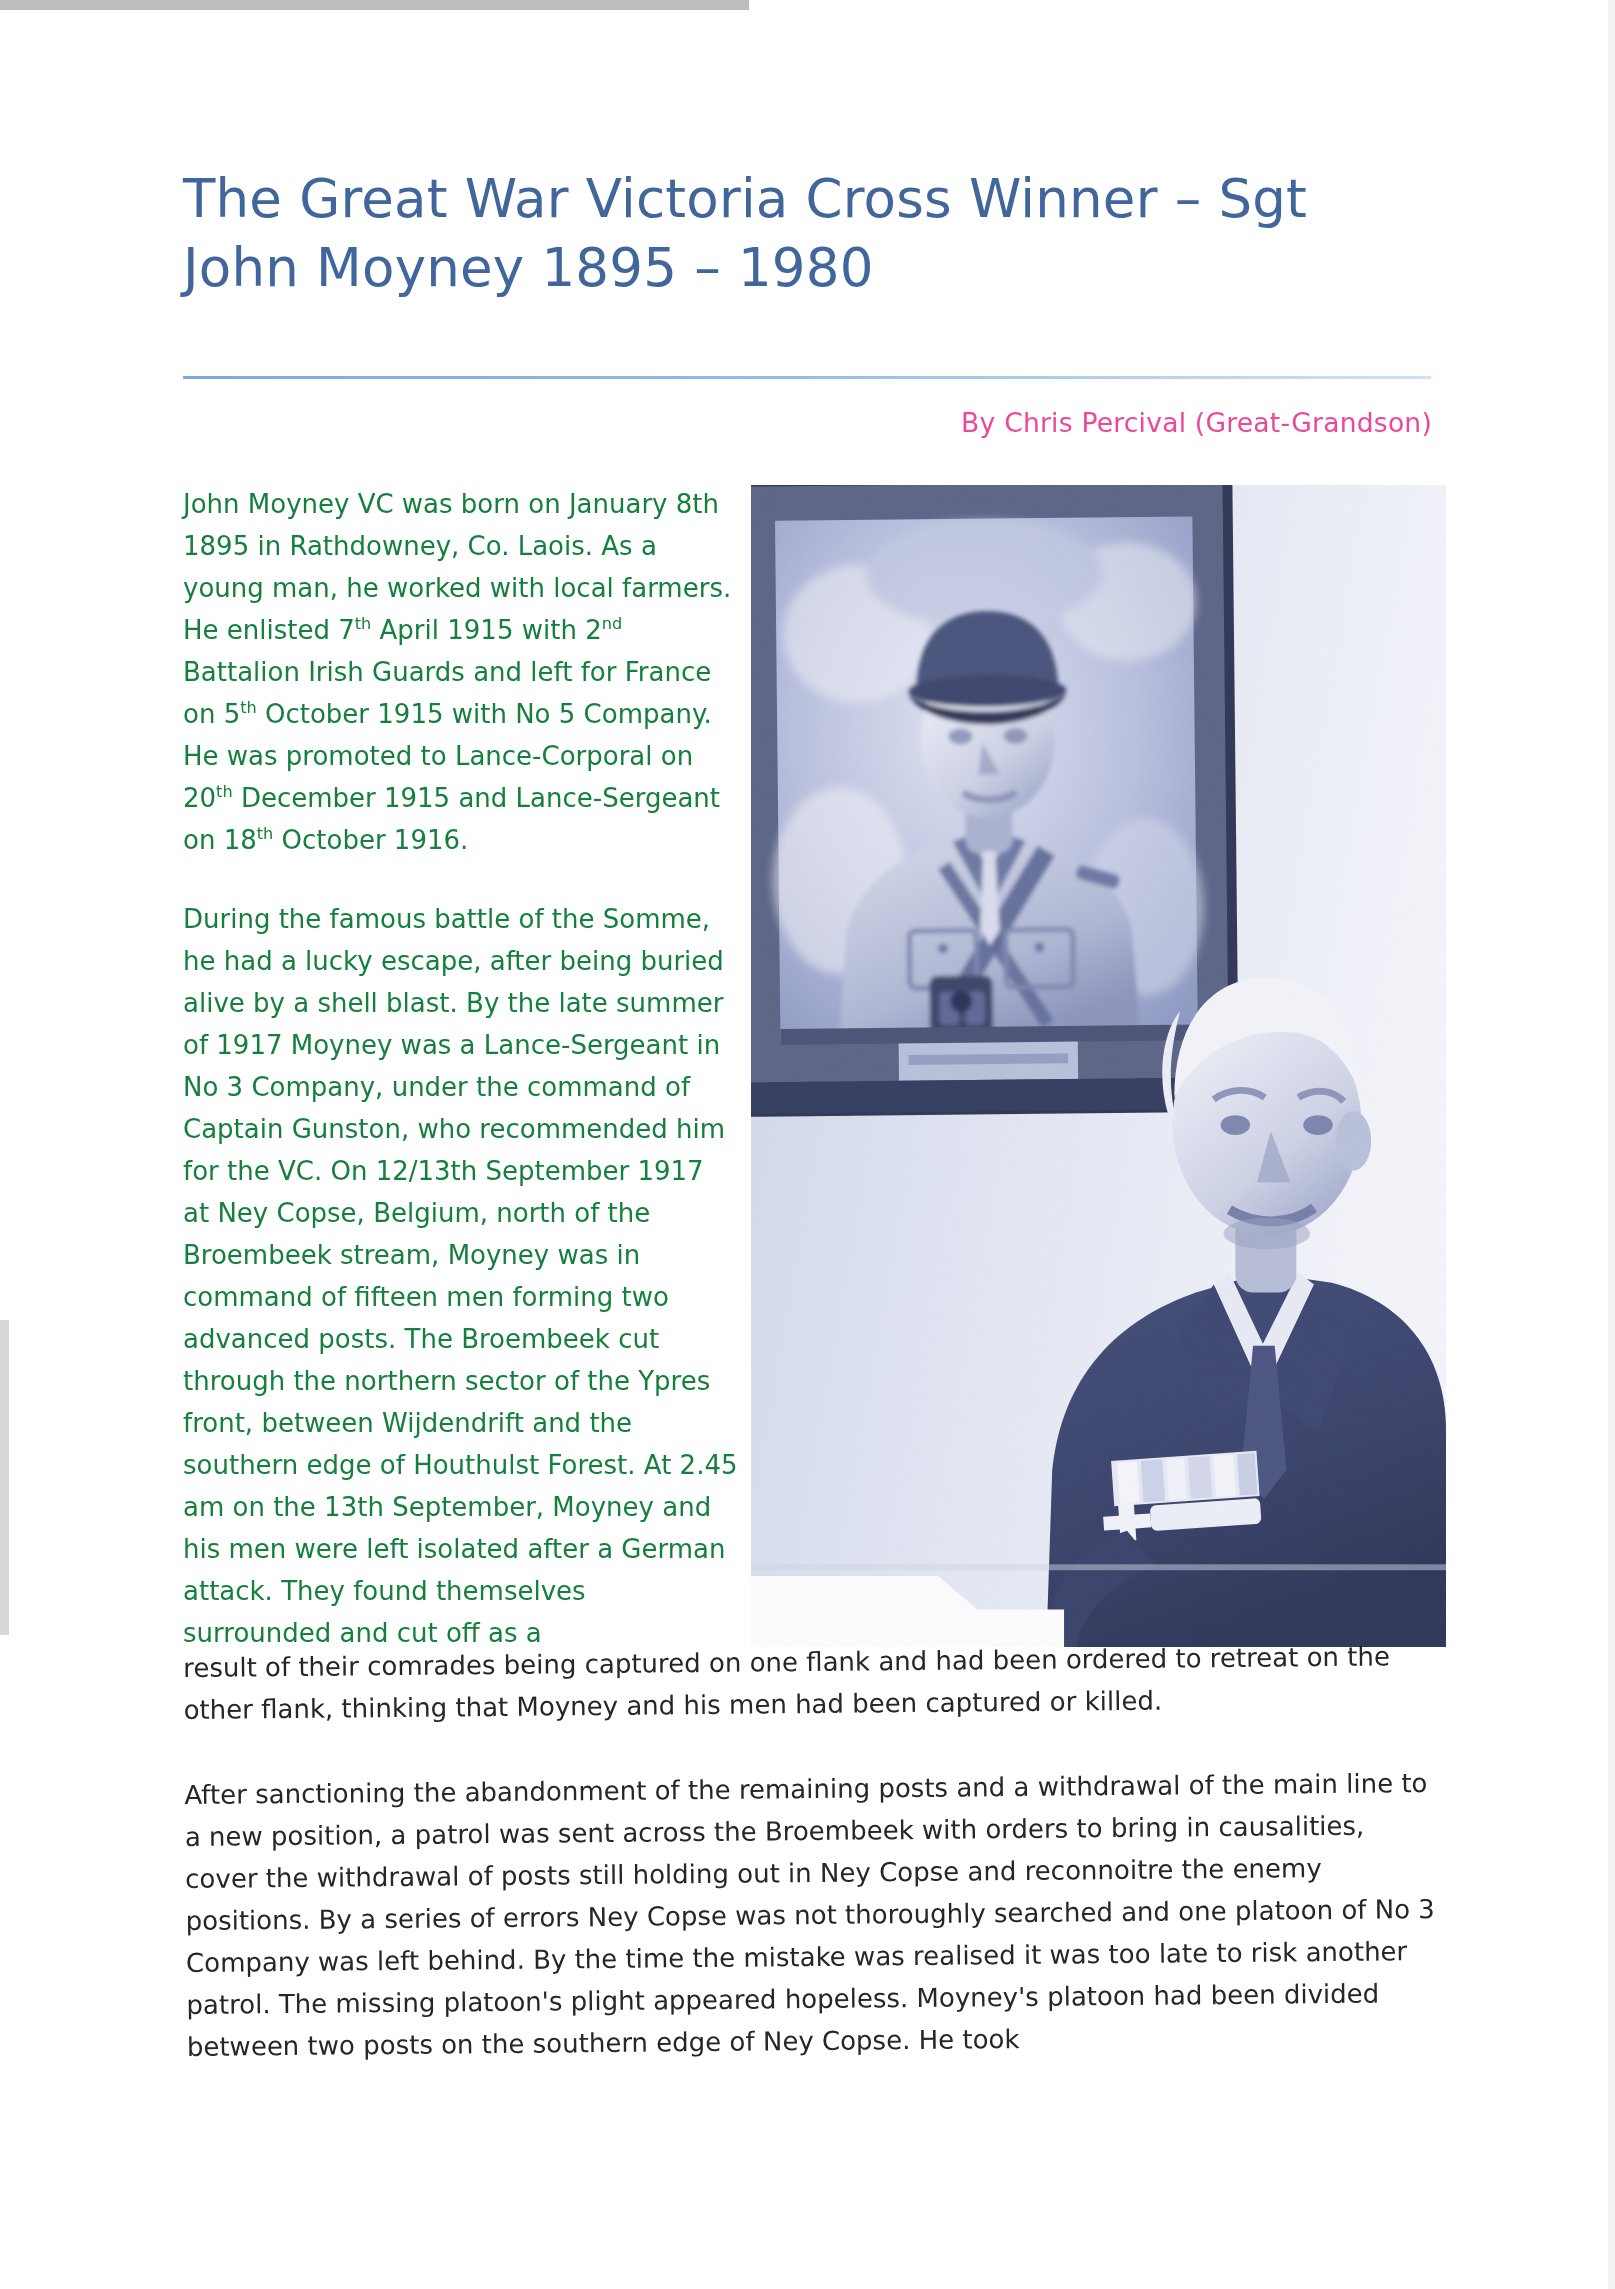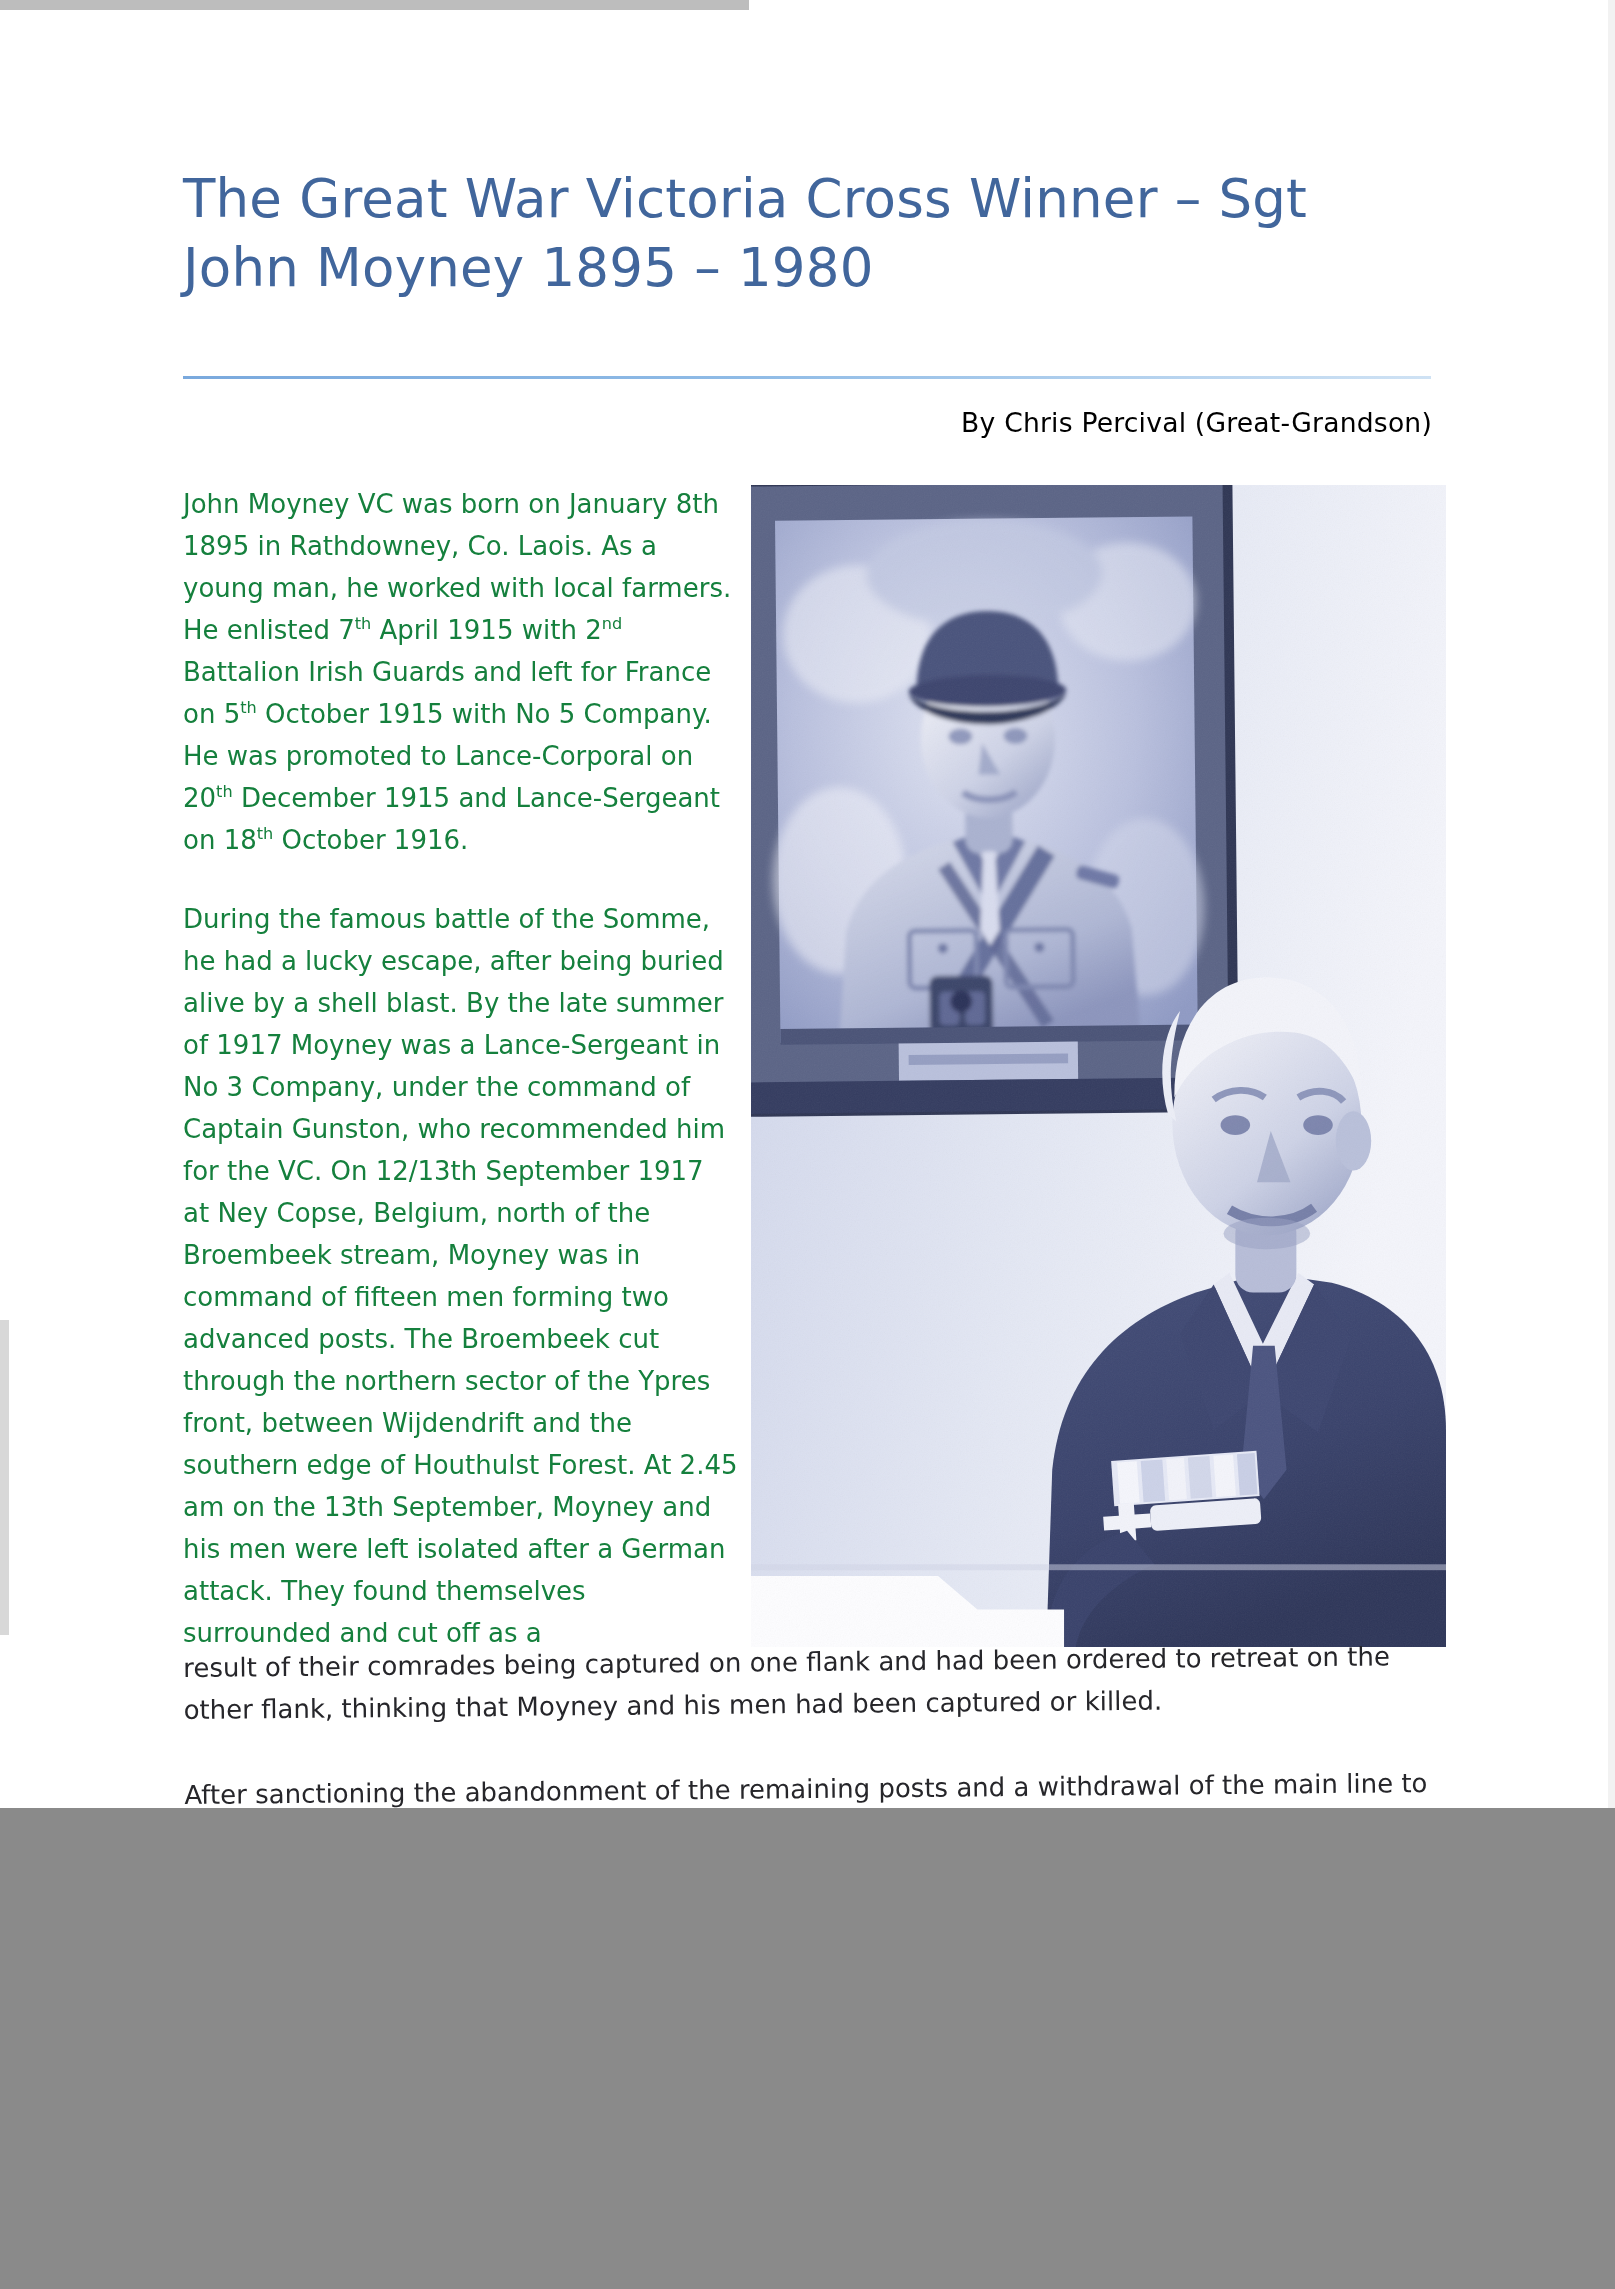--- a/index.html
+++ b/index.html
@@ -8,21 +8,21 @@
     padding: 0;
     background: #8a8a8a;
   }
   body {
     font-family: "DejaVu Sans", "Liberation Sans", sans-serif;
   }
 
   .page {
     position: relative;
     width: 1616px;
-    height: 1808px;
+    height: 2289px;
     background: #ffffff;
     overflow: hidden;
   }
 
   
   .scan-edge-top {
     position: absolute;
     top: 0; left: 0;
     width: 749px; height: 9.9px;
     background: #bdbdbd;
@@ -63,21 +63,21 @@
     width: 1248px;
     height: 3px;
     background: linear-gradient(to right, #7aa9dd 0%, #8fbbe6 45%, #cfe2f4 100%);
   }
 
   .byline {
     position: absolute;
     right: 184px;
     top: 407px;
     font-size: 26.6px;
-    color: #000000;
+    color: #ec4899;
     letter-spacing: 0.2px;
     white-space: nowrap;
   }
 
   
   .body-col {
     position: absolute;
     left: 183px;
     top: 483px;
     width: 555px;

